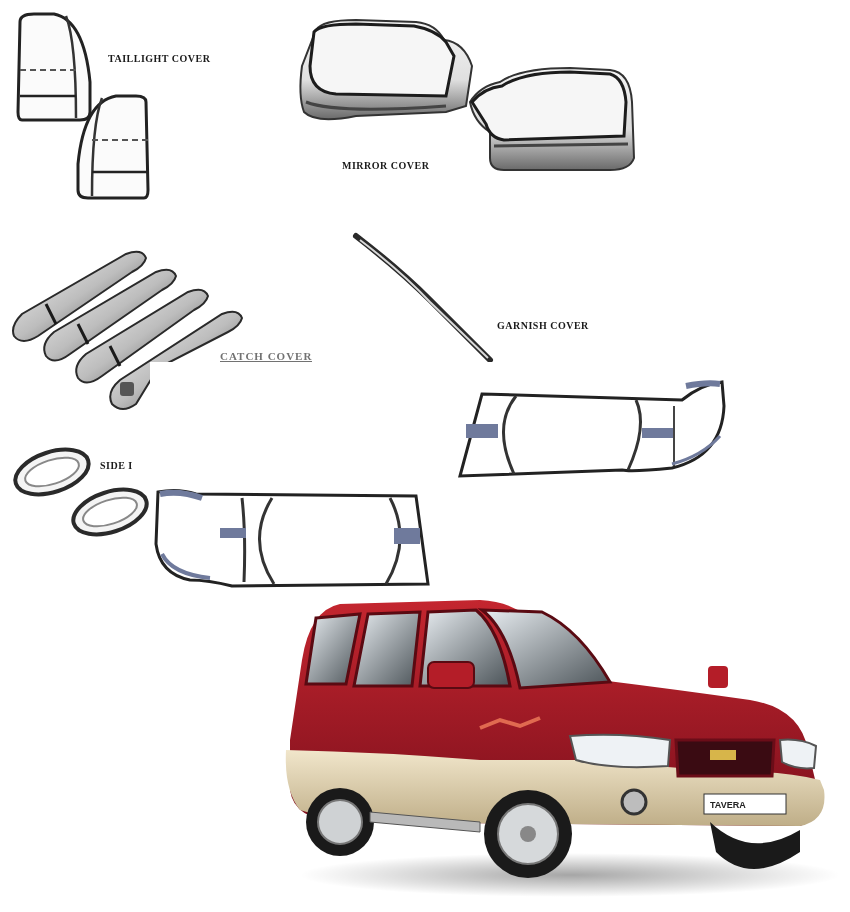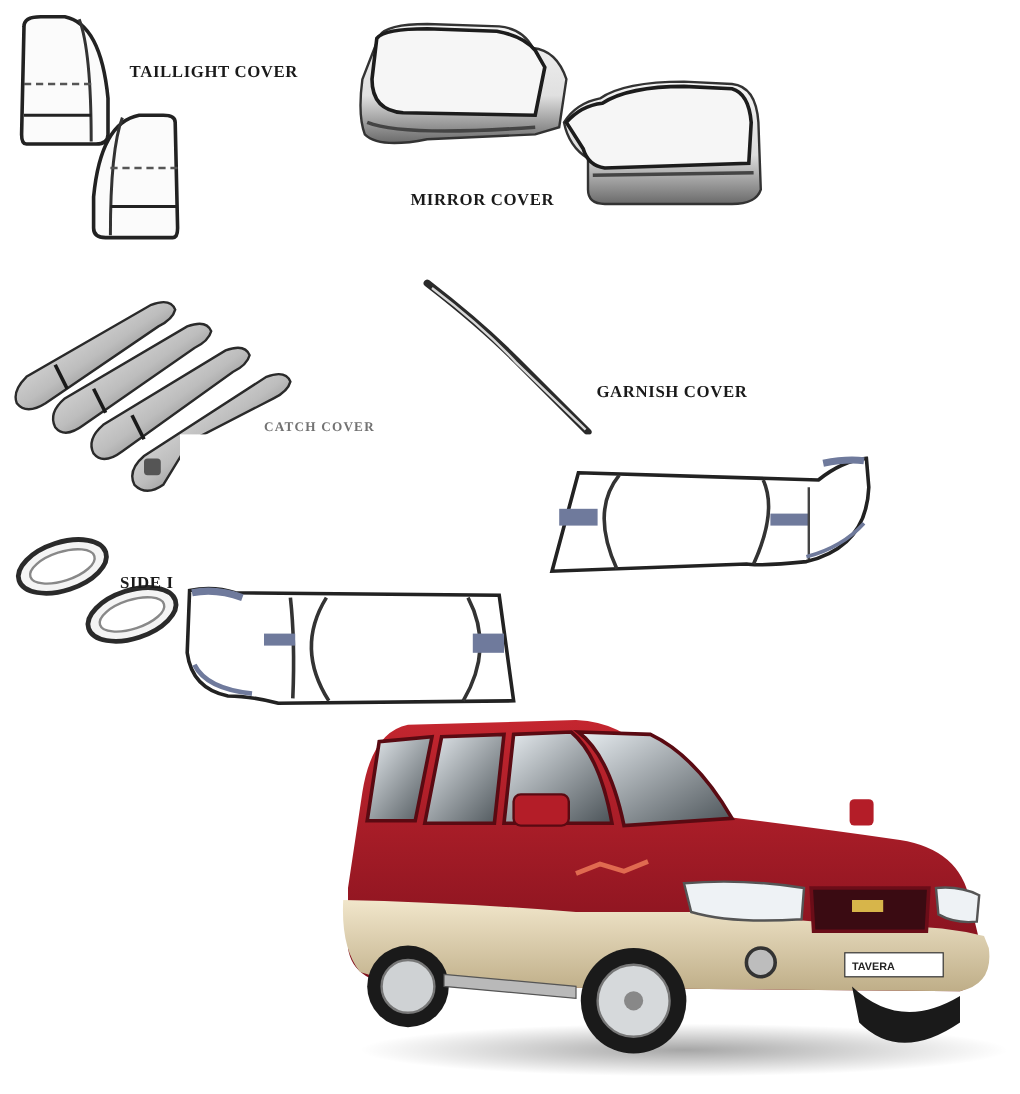--- a/index.html
+++ b/index.html
@@ -1,20 +1,20 @@
 <!DOCTYPE html>
 <html><head>
   <meta charset="utf-8">
   <style>
     html, body { margin: 0; padding: 0; background: #ffffff; }
     body { width: 850px; height: 912px; position: relative; overflow: hidden;
            font-family: "Liberation Serif", serif; }
     .part { position: absolute; }
     .label { position: absolute; font-family: "Liberation Serif", serif;
-             font-weight: bold; font-size: 14px; letter-spacing: 0.5px;
+             font-weight: bold; font-size: 10px; letter-spacing: 0.5px;
              color: #1a1a1a; white-space: nowrap; text-transform: uppercase; }
     .label.faded { color: #444; opacity: 0.75; font-size: 11px; letter-spacing: 1px; }
     svg { display: block; }
     .overlay-panel { position: absolute; background: #ffffff; }
   </style>
 </head>
 <body>
 
 <div class="part" style="left:14px;top:12px;">
   <svg width="80" height="112" viewBox="0 0 80 112">
@@ -90,21 +90,21 @@
 
 <div class="part" style="left:350px;top:230px;">
   <svg width="150" height="135" viewBox="0 0 150 135">
     <path d="M6 6 Q50 40 80 70 L140 130" fill="none" stroke="#2a2a2a" stroke-width="6" stroke-linecap="round"></path>
     <path d="M10 10 Q52 42 80 72 L138 128" fill="none" stroke="#d8d8d8" stroke-width="2"></path>
   </svg>
 </div>
 <div class="label" style="left:497px;top:320px;text-align:right;">Garnish Cover</div>
 
 <div class="overlay-panel" style="left:150px;top:362px;width:460px;height:30px;"></div>
-<div class="label faded" style="left:220px;top:350px;height:12px;overflow:hidden;">Catch Cover</div>
+<div class="label faded" style="left:220px;top:350px;height:12px;overflow:hidden;text-decoration:underline;">Catch Cover</div>
 
 <div class="part" style="left:452px;top:376px;">
   <svg width="280" height="110" viewBox="0 0 280 110">
     <path d="M30 18 L230 24 Q250 8 270 6 L272 30 Q270 80 220 92 Q180 96 170 94 L8 100 Z" fill="#ffffff" stroke="#222" stroke-width="3"></path>
     <path d="M64 20 Q40 50 62 98" fill="none" stroke="#333" stroke-width="3"></path>
     <path d="M184 24 Q196 50 176 94" fill="none" stroke="#333" stroke-width="3"></path>
     <rect x="14" y="48" width="32" height="14" fill="#6f7a9c"></rect>
     <rect x="190" y="52" width="32" height="10" fill="#6f7a9c"></rect>
     <line x1="222" y1="30" x2="222" y2="90" stroke="#444" stroke-width="2"></line>
     <path d="M234 10 Q254 6 268 8" stroke="#6f7a9c" stroke-width="6" fill="none"></path>
@@ -117,21 +117,21 @@
     <ellipse cx="42" cy="28" rx="38" ry="20" transform="rotate(-18 42 28)" fill="#f4f4f4" stroke="#2a2a2a" stroke-width="4"></ellipse>
     <ellipse cx="42" cy="28" rx="28" ry="12" transform="rotate(-18 42 28)" fill="#ffffff" stroke="#888" stroke-width="2"></ellipse>
   </svg>
 </div>
 <div class="part" style="left:68px;top:484px;">
   <svg width="86" height="56" viewBox="0 0 86 56">
     <ellipse cx="42" cy="28" rx="38" ry="20" transform="rotate(-18 42 28)" fill="#f4f4f4" stroke="#2a2a2a" stroke-width="4"></ellipse>
     <ellipse cx="42" cy="28" rx="28" ry="12" transform="rotate(-18 42 28)" fill="#ffffff" stroke="#888" stroke-width="2"></ellipse>
   </svg>
 </div>
-<div class="label" style="left:100px;top:460px;margin-top:19px;">Side I</div>
+<div class="label" style="left:100px;top:460px;">Side I</div>
 
 <div class="part" style="left:150px;top:484px;">
   <svg width="282" height="106" viewBox="0 0 282 106">
     <path d="M8 8 Q28 4 46 10 L266 12 L278 100 L82 102 Q58 96 40 96 Q10 90 6 60 Z" fill="#ffffff" stroke="#222" stroke-width="3"></path>
     <path d="M92 14 Q96 50 94 98" fill="none" stroke="#333" stroke-width="3"></path>
     <path d="M122 14 Q96 56 124 100" fill="none" stroke="#333" stroke-width="3"></path>
     <path d="M240 14 Q262 56 236 100" fill="none" stroke="#333" stroke-width="3"></path>
     <rect x="70" y="44" width="26" height="10" fill="#6f7a9c"></rect>
     <rect x="244" y="44" width="26" height="16" fill="#6f7a9c"></rect>
     <path d="M10 10 Q30 6 52 14" stroke="#6f7a9c" stroke-width="6" fill="none"></path>

